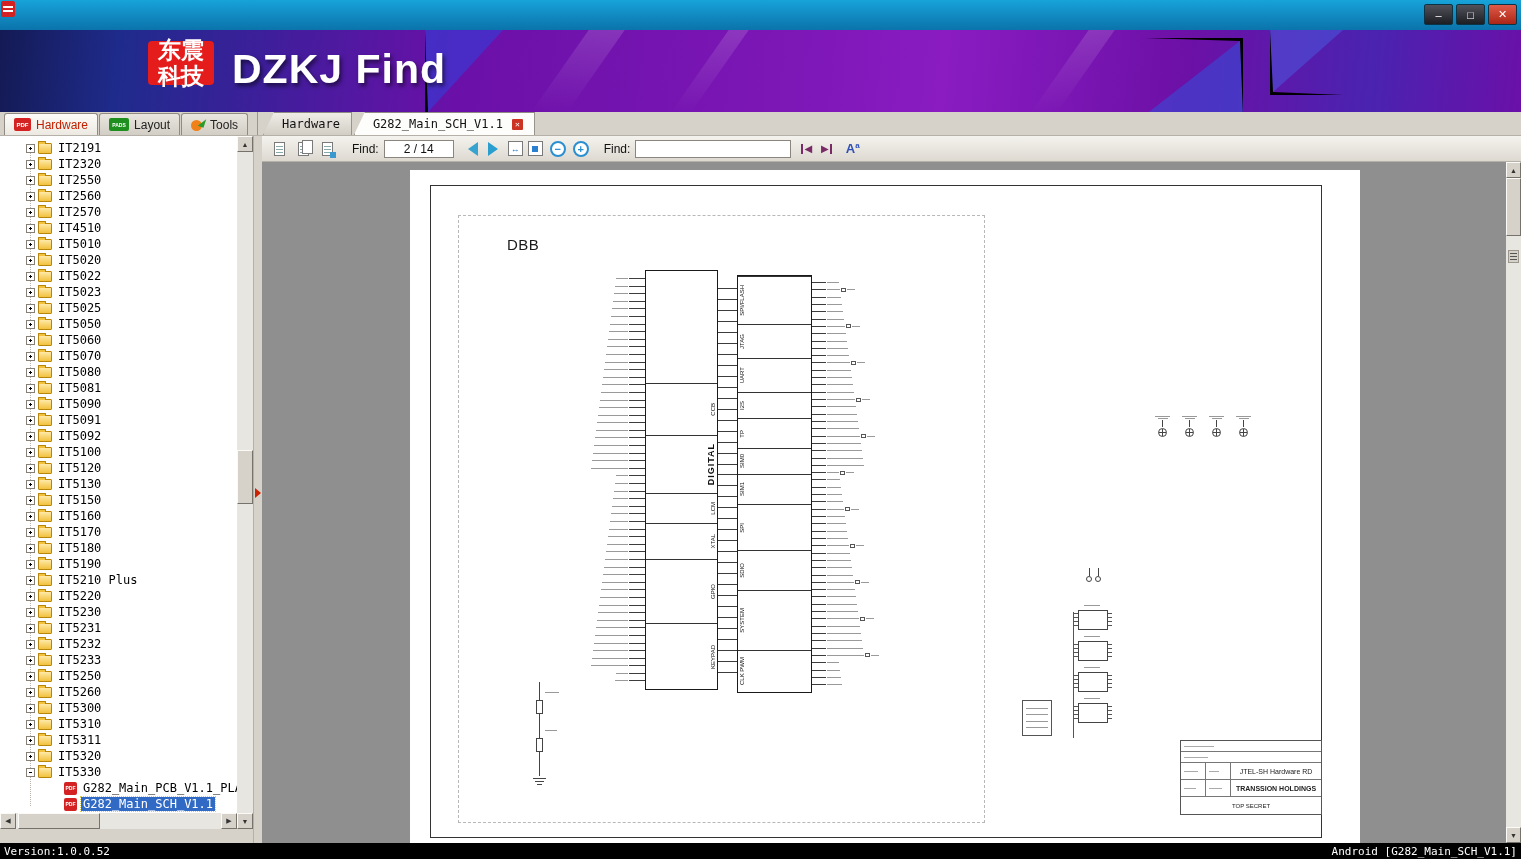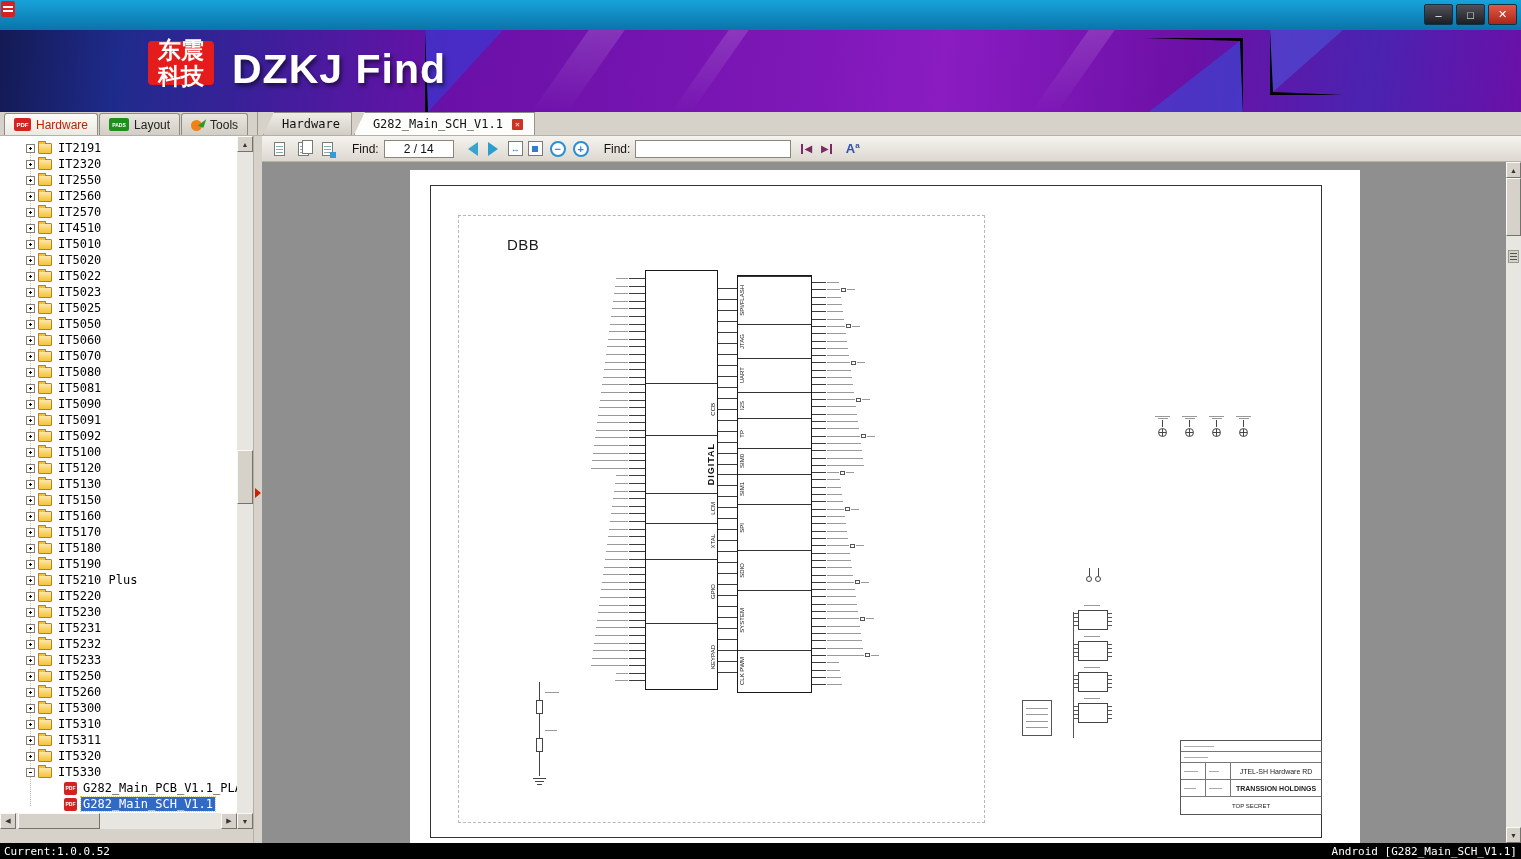--- a/index.html
+++ b/index.html
@@ -1441,17 +1441,17 @@
             <i></i>
             <i></i>
             <i></i>
           </span>
       </span>
       <span class="sbtn">▼</span>
     </div>
   </div>
 
   <div class="statusbar">
-    <span>Current:1.0.0.52</span>
+    <span>Version:1.0.0.52</span>
     <span>Android [G282_Main_SCH_V1.1]</span>
   </div>
 
 </div>
 
 </body></html>

